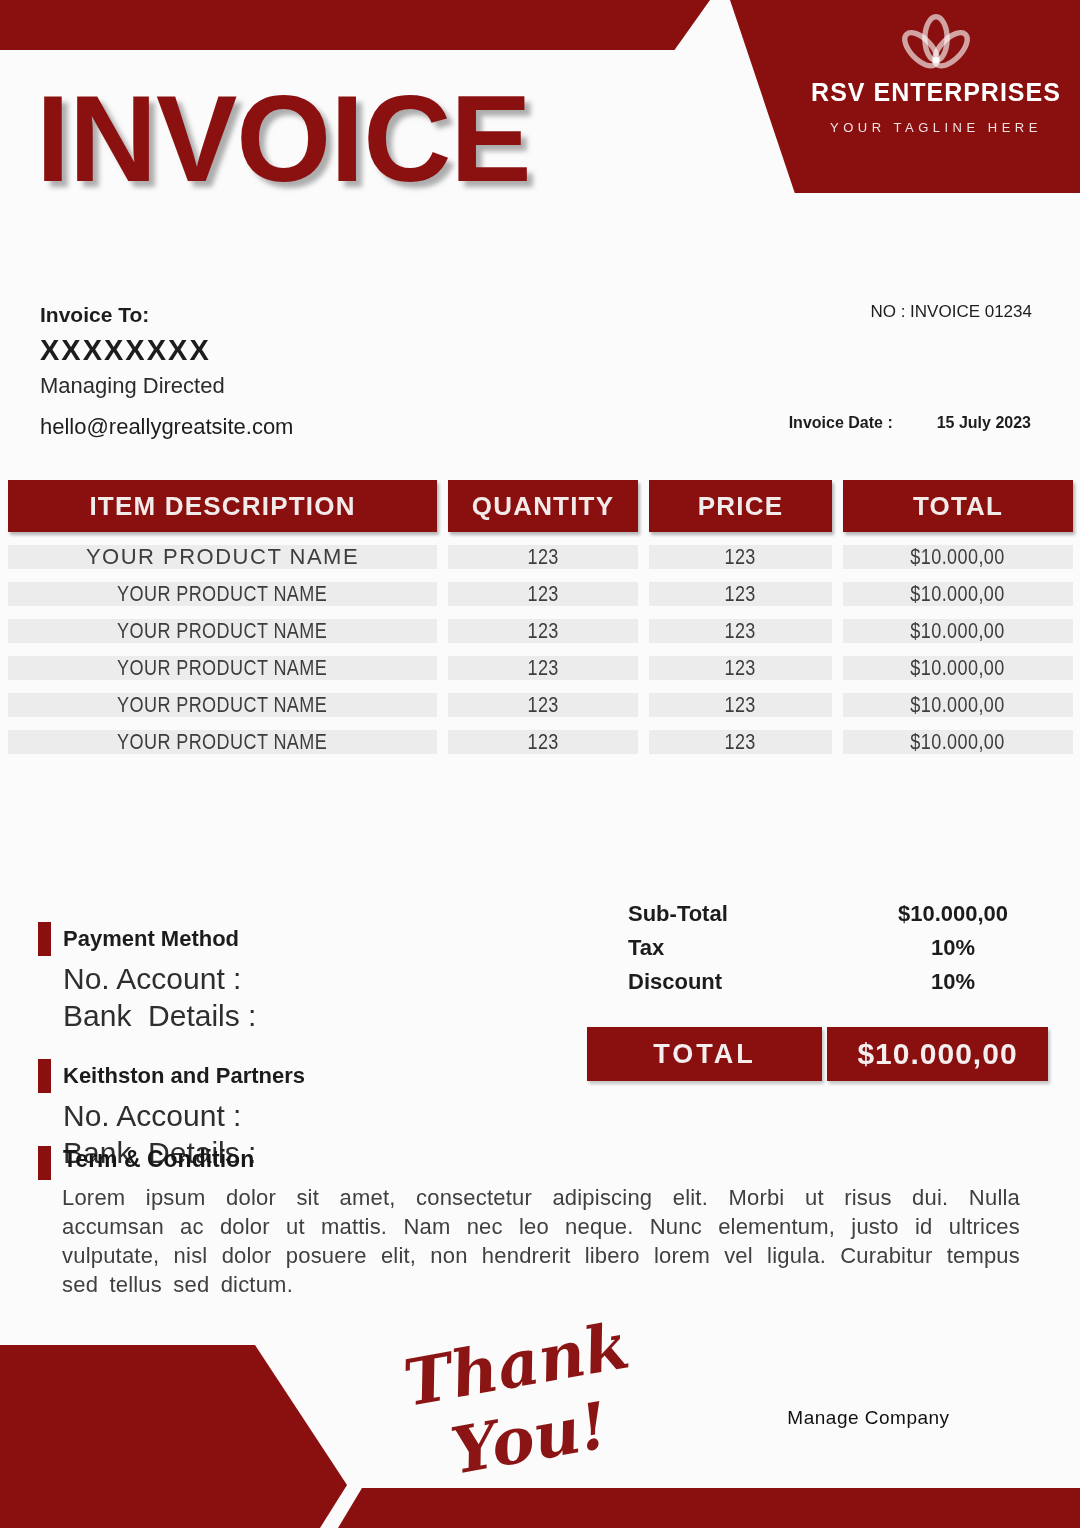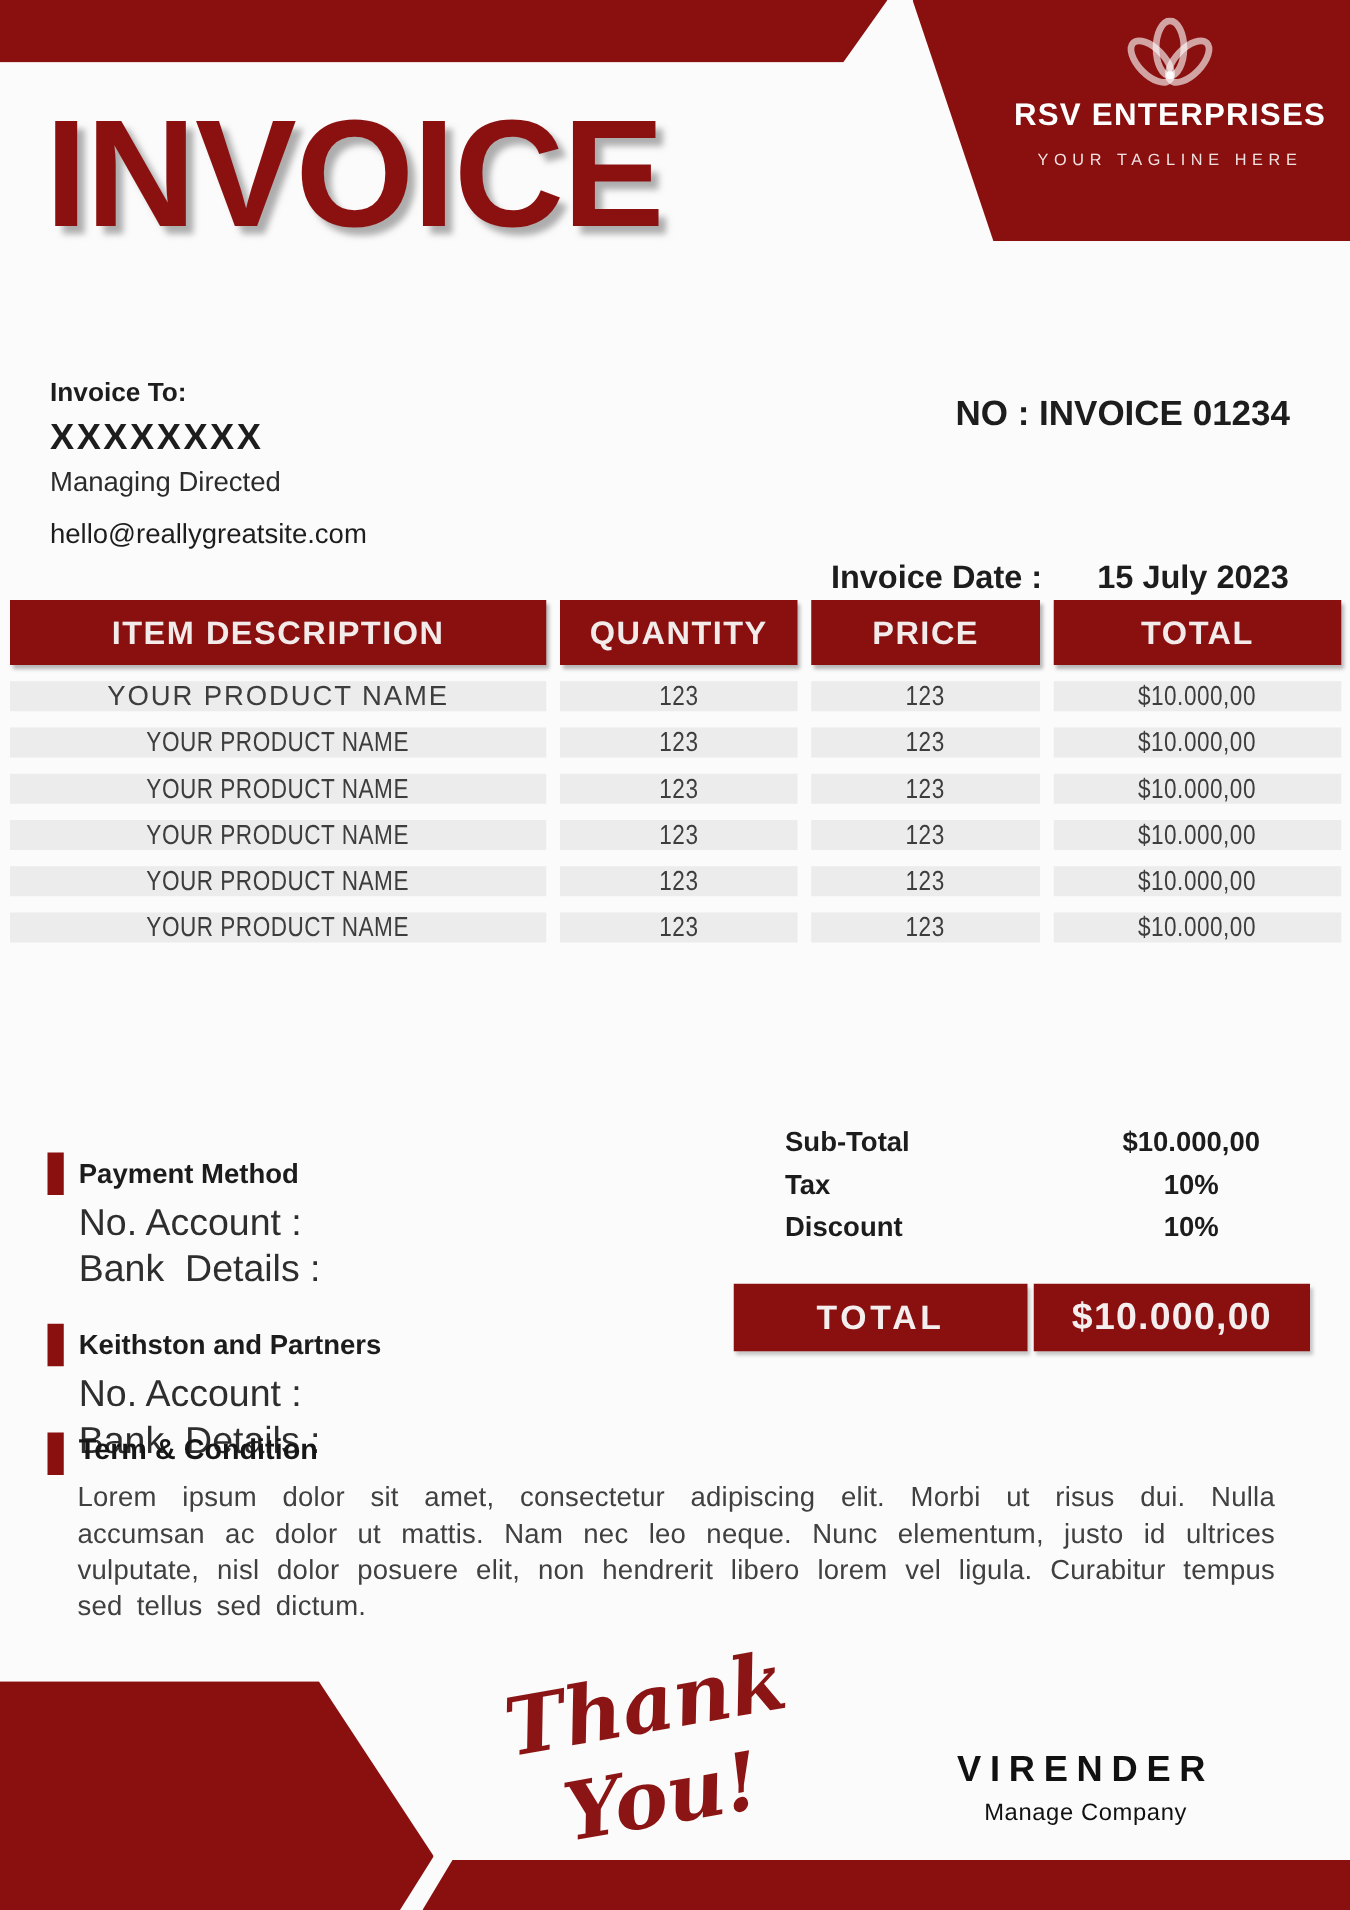--- a/index.html
+++ b/index.html
@@ -27,22 +27,22 @@
   .doc-title{position:absolute;left:36px;top:78px;font-size:122px;font-weight:700;
     letter-spacing:-1px;color:var(--title-red);
     text-shadow:6px 6px 5px rgba(110,110,110,.55);line-height:1;}
 
   
   .bill-to{position:absolute;left:40px;top:303px;color:var(--text-dark);}
   .bill-to .lbl{font-size:21px;font-weight:bold;}
   .bill-to .name{font-size:29px;font-weight:bold;letter-spacing:2px;margin-top:7px;}
   .bill-to .role{font-size:22px;margin-top:6px;color:#2b2b2b;}
   .bill-email{position:absolute;left:40px;top:414px;font-size:22px;font-weight:normal;color:var(--text-dark);}
-  .inv-no{position:absolute;right:48px;top:315px;font-size:28px;font-weight:bold;color:var(--text-dark);}
-  .inv-date{position:absolute;right:49px;top:414px;display:flex;gap:44px;font-size:26px;font-weight:bold;color:var(--text-dark);margin-top:32px;}
+  .inv-no{position:absolute;right:48px;top:302px;font-size:17px;font-weight:normal;color:var(--text-dark);}
+  .inv-date{position:absolute;right:49px;top:414px;display:flex;gap:44px;font-size:16px;font-weight:bold;color:var(--text-dark);}
 
   
   .items{position:absolute;left:8px;top:480px;width:1065px;}
   .tr{display:grid;grid-template-columns:429px 190px 183px 230px;column-gap:11px;}
   .tr.head .td{background:var(--maroon);color:#f3eaea;height:52px;font-size:26px;font-weight:bold;
     letter-spacing:1.2px;box-shadow:2px 3px 3px rgba(0,0,0,.28);}
   .tr.body{margin-top:13px;}
   .tr.body .td{background:var(--row-bg);height:24px;color:var(--text-body);font-size:22px;}
   .td{display:flex;align-items:center;justify-content:center;}
   .desc-wide{letter-spacing:1.5px;}
@@ -252,17 +252,16 @@
     <span class="terms-title">Term &amp; Condition</span>
   </div>
   <div class="terms-body">Lorem ipsum dolor sit amet, consectetur adipiscing elit. Morbi ut risus dui. Nulla accumsan ac dolor ut mattis. Nam nec leo neque. Nunc elementum, justo id ultrices vulputate, nisl dolor posuere elit, non hendrerit libero lorem vel ligula. Curabitur tempus sed tellus sed dictum.</div>
 
   <div class="bottom-arrow"></div>
   <div class="bottom-bar"></div>
 
   <div class="thanks">Thank You!</div>
 
   <div class="signature">
-    <div class="signer">VIRENDER</div>
     <div class="signer-role">Manage Company</div>
   </div>
 
 </div>
 
 </body></html>

